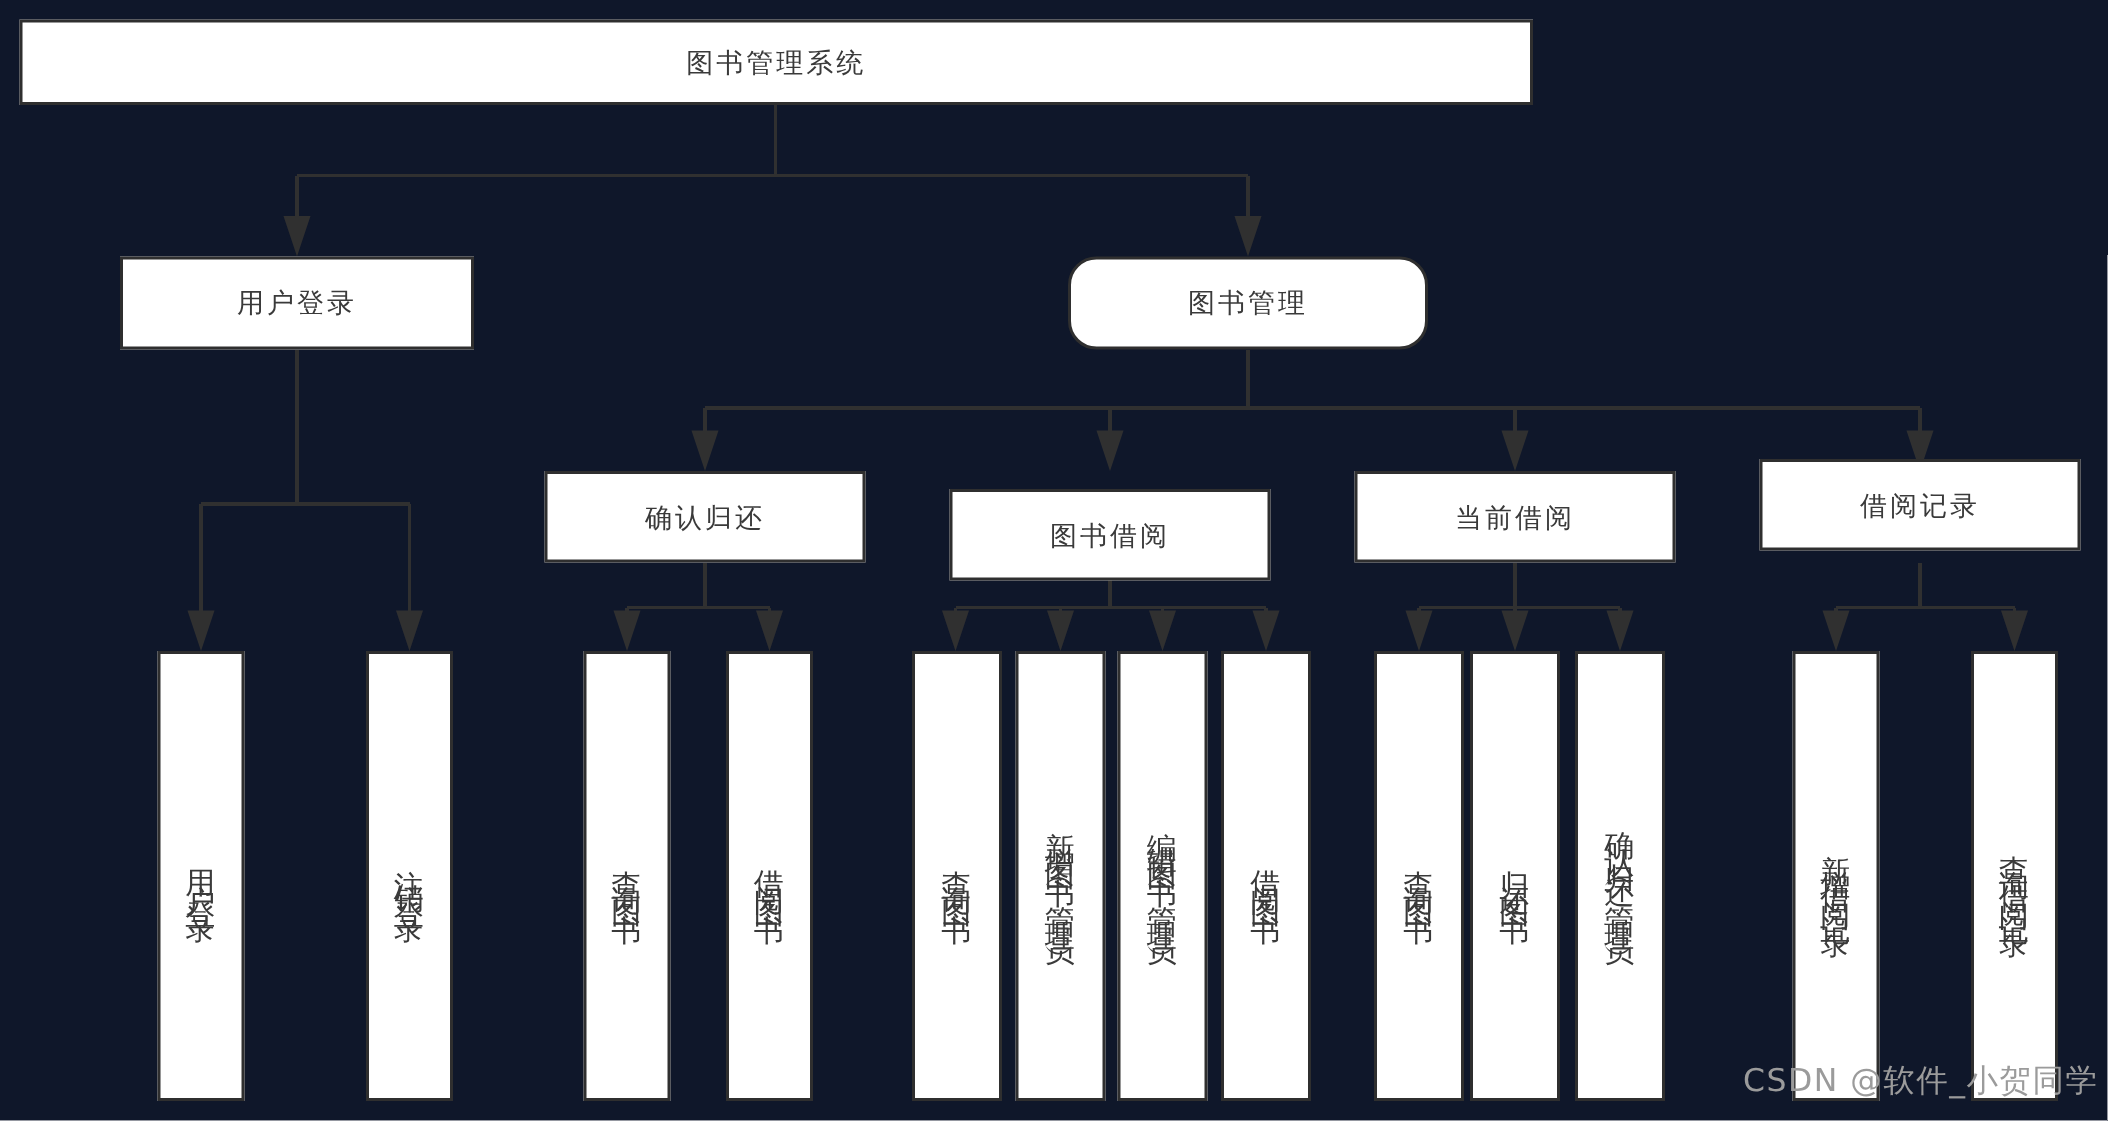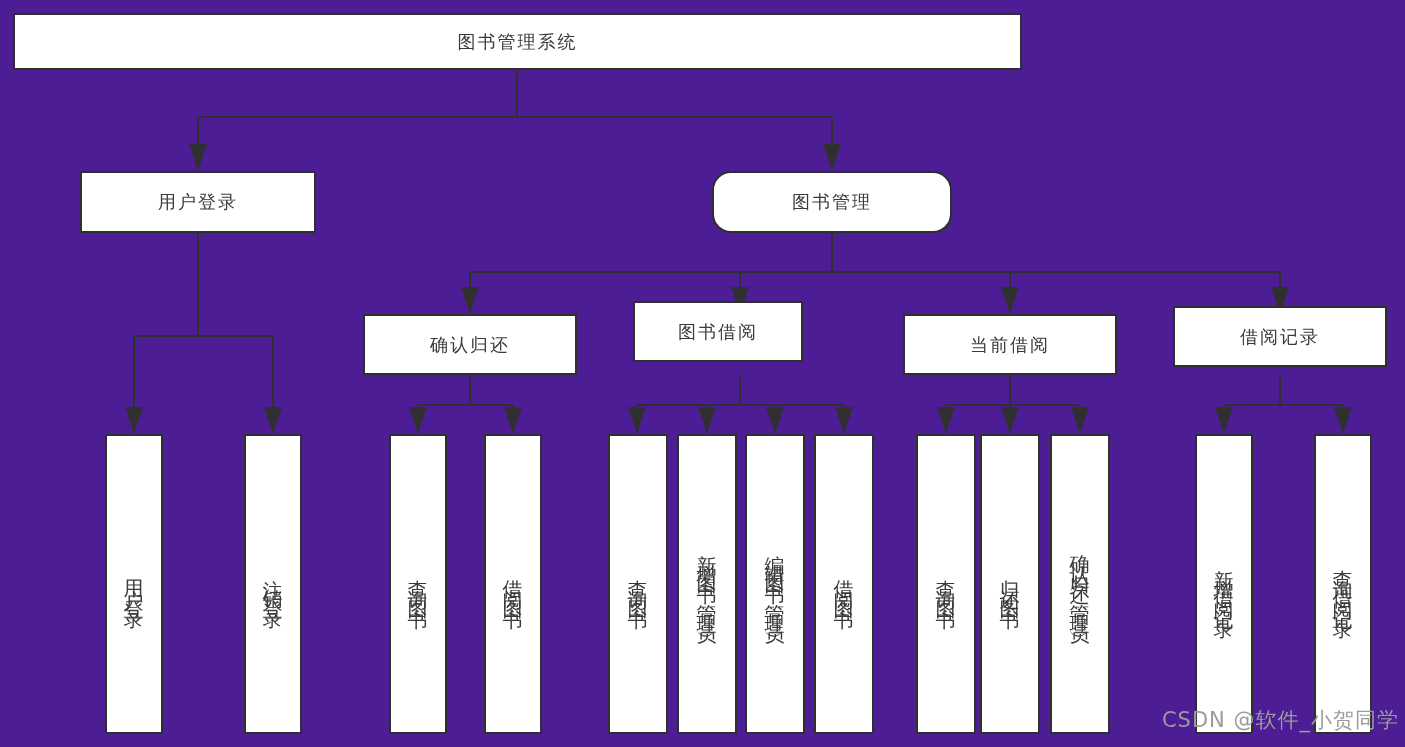--- a/index.html
+++ b/index.html
@@ -1,18 +1,18 @@
 <!DOCTYPE html>
 <html><head>
 <meta charset="utf-8">
 <style>
   html, body { margin:0; padding:0; background:#ffffff; }
   body { font-family:"DejaVu Sans","Liberation Sans",sans-serif; }
   .canvas {
-    position:relative; width:1405px; height:747px; background:#4c1d95; overflow:hidden;
+    position:relative; width:1405px; height:747px; background:#0f172a; overflow:hidden;
   }
   .wires { position:absolute; left:0; top:0; z-index:0; }
   .wire  { stroke:#303030; stroke-width:2.5; fill:none; shape-rendering:crispEdges; }
   .arrow { fill:#303030; stroke:none; }
 
   .node {
     position:absolute; box-sizing:border-box; background:#ffffff;
     border:2.5px solid #2f2f2f; color:#3a3a3a; z-index:1;
     display:flex; align-items:center; justify-content:center;
   }
@@ -23,21 +23,21 @@
   }
   .leaf { top:434px; height:300px; }
 
   
   .n-root      { left:13px;   top:13px;  width:1009px; height:57px; }
   
   .n-login     { left:80px;   top:171px; width:236px;  height:62px; }
   .n-mgmt      { left:712px;  top:171px; width:240px;  height:62px;border-radius:19px; }
   
   .n-recommend { left:363px;  top:314px; width:214px;  height:61px; }
-  .n-borrow    { left:633px;  top:301px; width:170px;  height:61px; }
+  .n-borrow    { left:633px;  top:326px; width:214px;  height:61px; }
   .n-current   { left:903px;  top:314px; width:214px;  height:61px; }
   .n-records   { left:1173px; top:306px; width:214px;  height:61px; }
   
   .n-a1 { left:105px;  width:58px; }
   .n-a2 { left:244px;  width:58px; }
   .n-b1 { left:389px;  width:58px; }
   .n-b2 { left:484px;  width:58px; }
   .n-c1 { left:608px;  width:60px; }
   .n-c2 { left:677px;  width:60px; }
   .n-c3 { left:745px;  width:60px; }

